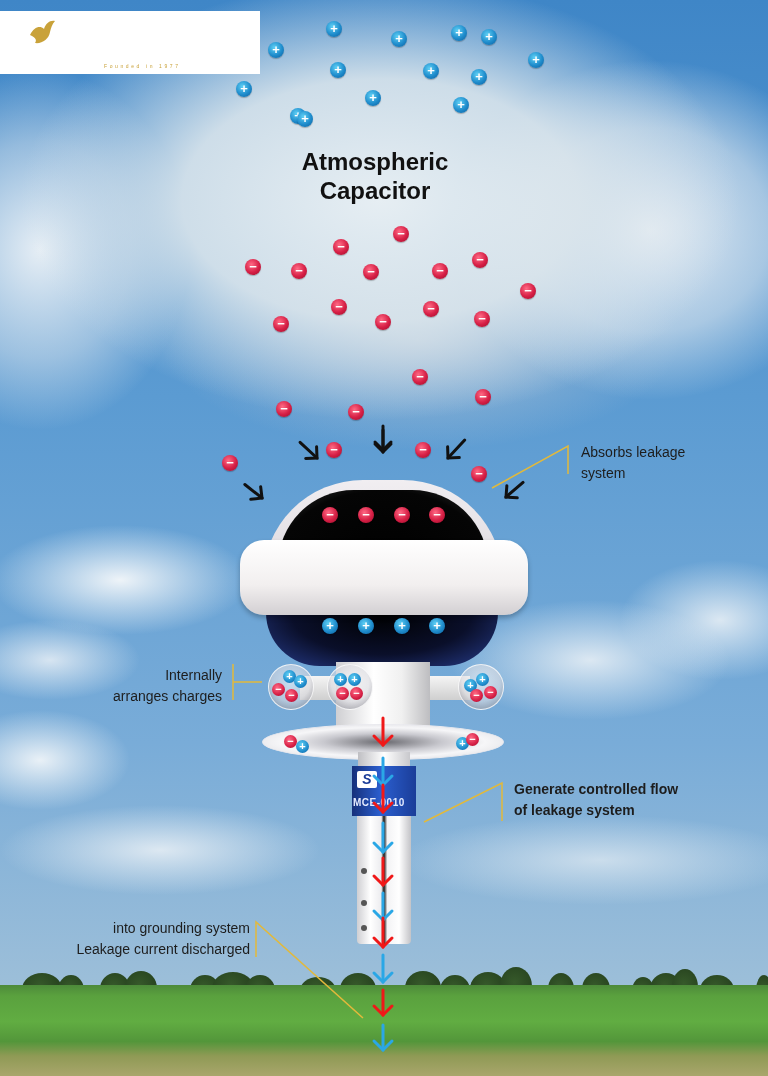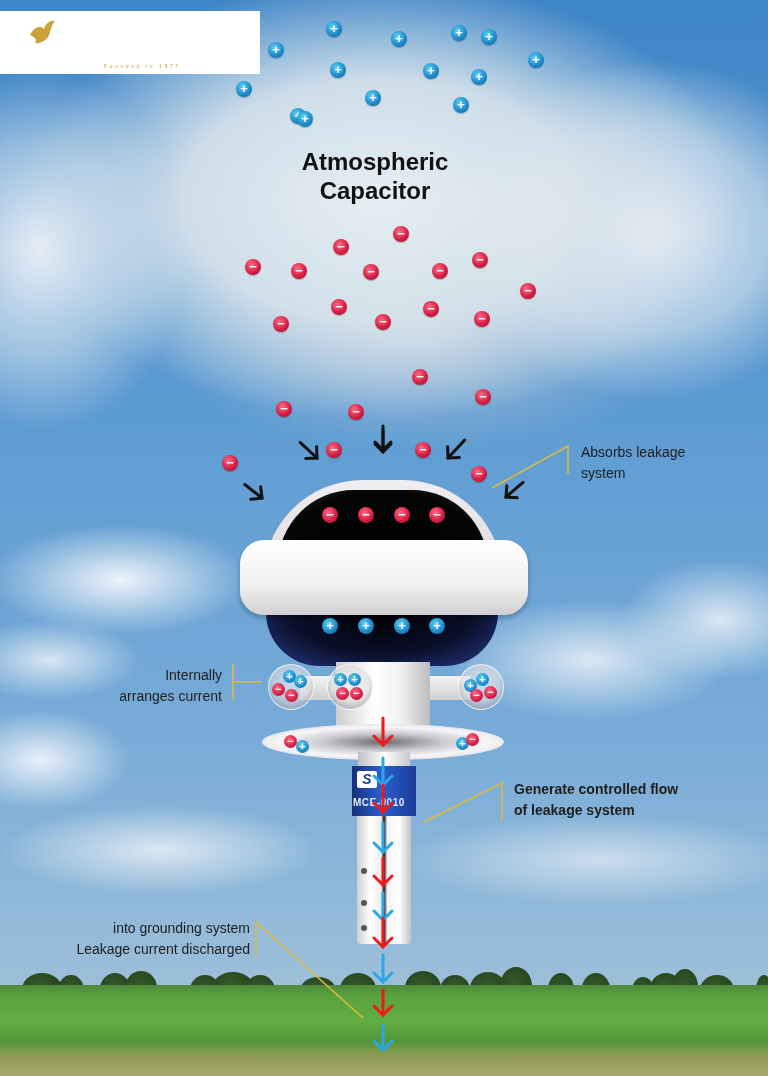--- a/index.html
+++ b/index.html
@@ -298,21 +298,21 @@
       <span class="sym">−</span>
     </div>
   </div>
 
 <div class="label" style="left:581px;top:442px;">
   <div>Absorbs leakage</div>
   <div>system</div>
 </div>
 <div class="label right" style="left:100px;top:665px;width:122px;">
   <div>Internally</div>
-  <div>arranges current</div>
+  <div>arranges charges</div>
 </div>
 <div class="label" style="left:514px;top:779px;font-weight:bold;">
   <div>Generate controlled flow</div>
   <div>of leakage system</div>
 </div>
 <div class="label right" style="left:20px;top:918px;width:230px;">
   <div>into grounding system</div>
   <div>Leakage current discharged</div>
 </div>
 

